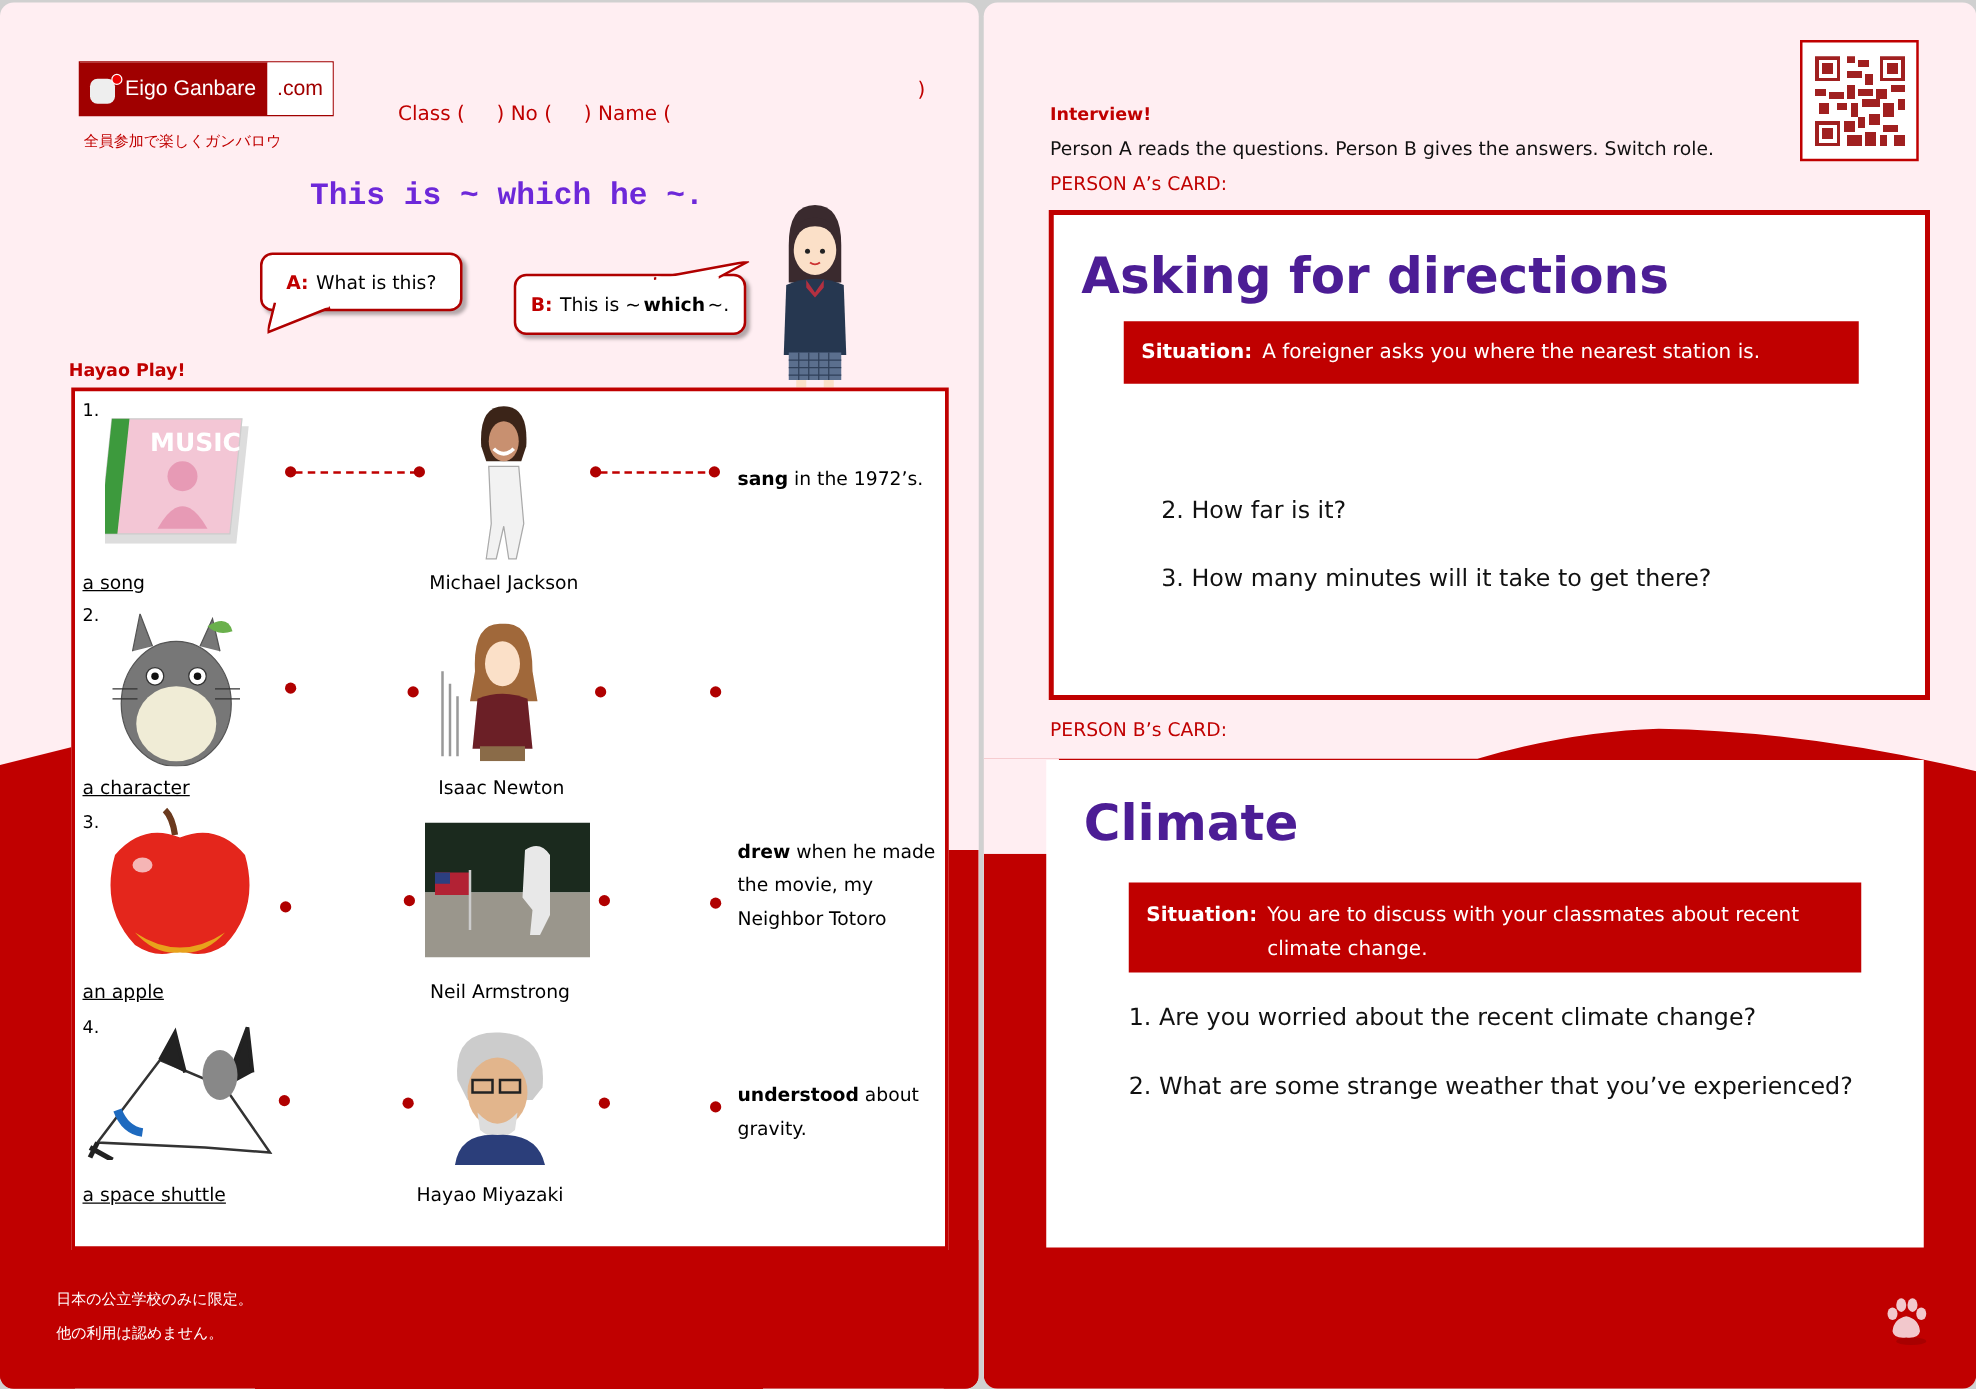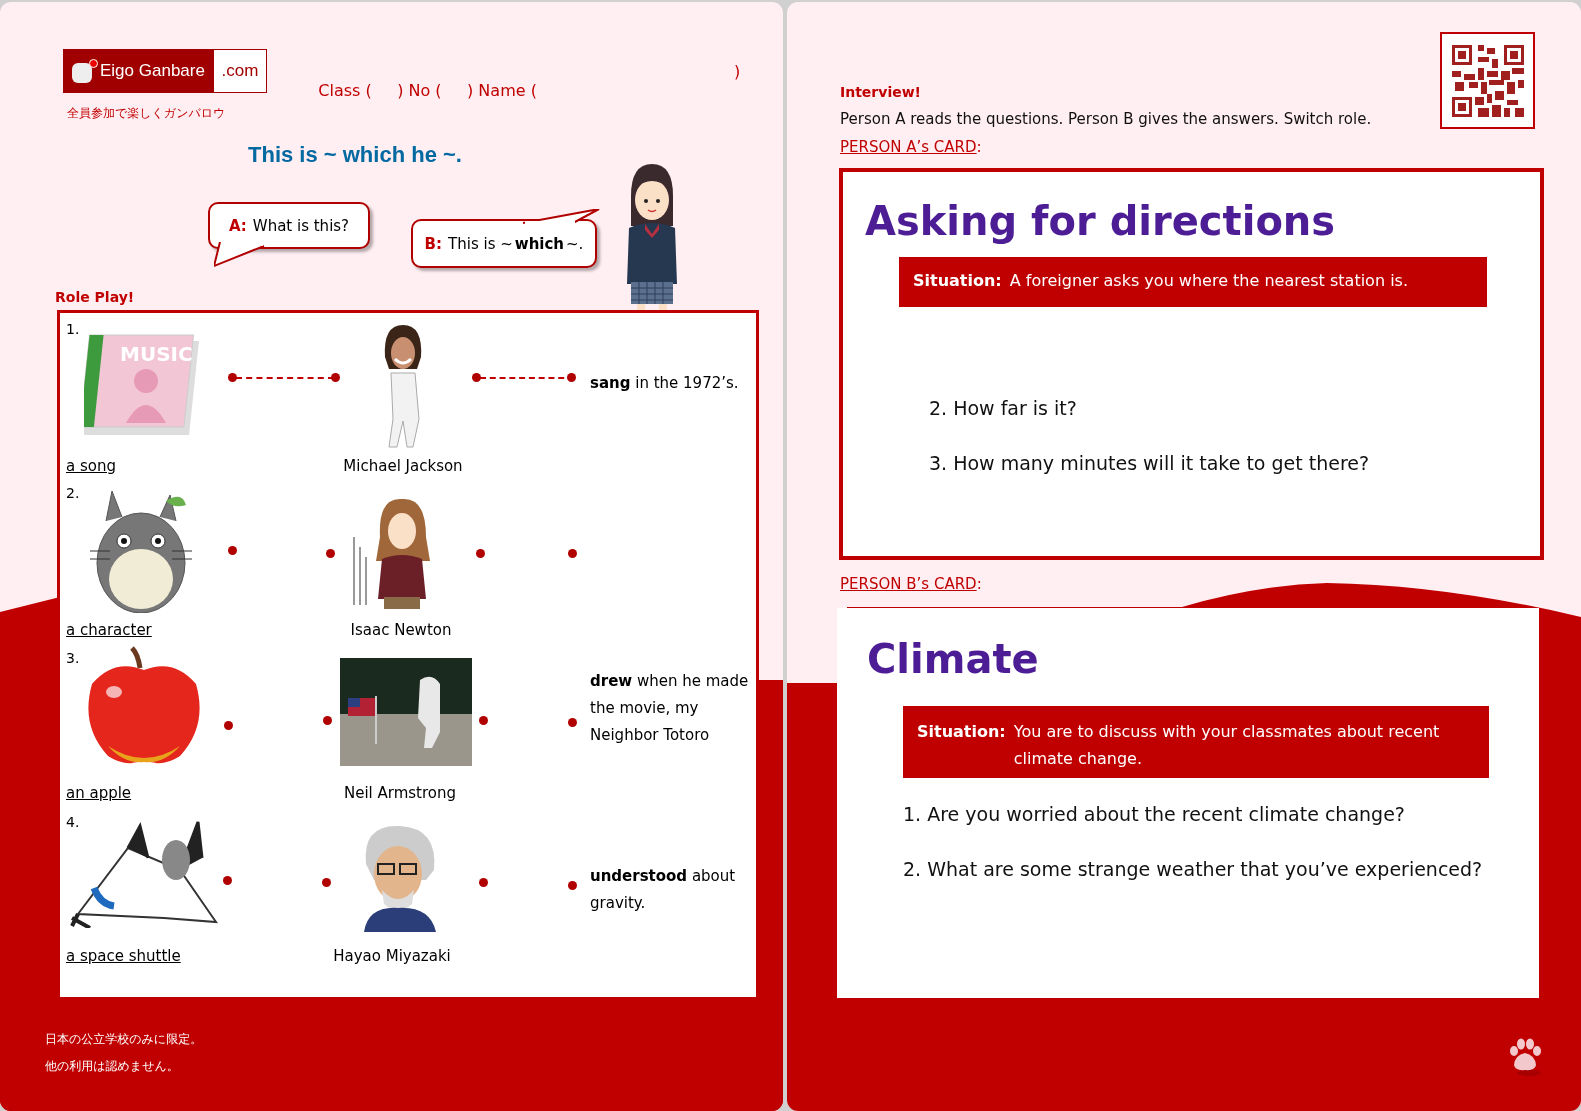--- a/index.html
+++ b/index.html
@@ -14,21 +14,21 @@
   
   .logo { position: absolute; left: 63px; top: 47px; width: 204px; height: 44px; display: flex; border: 1px solid #a00000; }
   .logo .brand { background: #a00000; color: #fff; display: flex; align-items: center; padding-left: 6px; width: 150px; font-family: "Liberation Sans", sans-serif; font-size: 17px; }
   .logo .brand .mascot { width: 26px; height: 28px; margin-right: 4px; position: relative; }
   .logo .brand .mascot .body { position: absolute; left: 2px; top: 6px; width: 20px; height: 20px; background: #eee; border-radius: 6px; }
   .logo .brand .mascot .dot { position: absolute; right: -2px; top: 2px; width: 9px; height: 9px; background: #e00; border-radius: 50%; border: 1px solid #fff; }
   .logo .dotcom { background: #fff; color: #a00000; flex: 1; display: flex; align-items: center; justify-content: center; font-family: "Liberation Sans", sans-serif; font-size: 17px; }
   .class-line { position: absolute; left: 298px; top: 60px; font-size: 16px; color: #c00000; white-space: pre; }
   .class-line .close { position: absolute; left: 436px; top: 0; }
   .tagline { position: absolute; left: 67px; top: 103px; font-size: 12px; color: #c00000; }
-  .title { position: absolute; left: 248px; top: 140px; font-family: Liberation Sans, sans-serif; font-weight: bold; font-size: 22px; color: #0369a1; }
+  .title { position: absolute; left: 248px; top: 140px; font-family: Liberation Mono, monospace; font-weight: bold; font-size: 25px; color: #6d28d9; }
   .bubble { position: absolute; background: #fff; border: 2px solid #b00000; border-radius: 10px; box-shadow: 3px 3px 3px rgba(0,0,0,0.3); font-size: 15px; display: flex; align-items: center; justify-content: center; }
   .bubble b.lbl { color: #c00000; margin-right: 6px; }
   .bubble-a { left: 208px; top: 200px; width: 162px; height: 47px; }
   .bubble-b { left: 411px; top: 217px; width: 186px; height: 49px; }
   .bubble .tail { position: absolute; }
   .girl { position: absolute; left: 623px; top: 162px; width: 58px; height: 148px; }
   .role-label { position: absolute; left: 55px; top: 287px; font-size: 14px; font-weight: bold; color: #c00000; }
   .role-box { position: absolute; left: 57px; top: 308px; width: 702px; height: 690px; background: #fff; border: 3px solid #c00000; }
   .row { position: absolute; left: 0; width: 100%; }
   .row .num { position: absolute; left: 6px; font-size: 14px; }
@@ -39,21 +39,21 @@
   .dotc { position: absolute; width: 9px; height: 9px; border-radius: 50%; background: #b00000; }
   .dash { position: absolute; height: 0; border-top: 2px dashed #c00000; }
   .img { position: absolute; }
   .footer-jp { position: absolute; left: 45px; color: #fff; font-size: 12px; }
 
   
   .qr { position: absolute; left: 653px; top: 30px; width: 95px; height: 97px; background: #fff; border: 2px solid #c00000; display: flex; align-items: center; justify-content: center; }
   .interview-title { position: absolute; left: 53px; top: 82px; font-size: 14px; font-weight: bold; color: #c00000; text-align: center; }
   .interview-instr { position: absolute; left: 53px; top: 108px; font-size: 15px; color: #111; }
   .card-label { position: absolute; left: 53px; font-size: 15px; color: #c00000; }
-  .card-label span { text-decoration: underline; }
+  .card-label span { }
   .card { position: absolute; background: #fff; border: 4px solid #c00000; }
   .card-a { left: 52px; top: 166px; width: 705px; height: 392px; }
   .card-b { left: 50px; top: 606px; width: 702px; height: 390px; border: none; }
   .card-title { position: absolute; font-size: 40px; color: #4c1d95; font-weight: bold; }
   .situation { position: absolute; background: #c00000; color: #fff; font-size: 16px; display: flex; padding: 12px 14px; line-height: 27px; }
   .situation b { margin-right: 8px; white-space: nowrap; }
   .q { position: absolute; font-size: 19px; color: #111; }
   .paw { position: absolute; left: 718px; top: 1035px; width: 40px; height: 40px; }
 </style>
 </head>
@@ -118,21 +118,21 @@
       <circle cx="35" cy="37" r="2" fill="#222"></circle>
     <path d="M25 46 Q29 49 33 46" stroke="#c33" fill="none" stroke-width="1.5"></path>
     <path d="M6 64 Q29 54 52 64 L54 120 L4 120 Z" fill="#263750"></path>
     <path d="M22 60 L29 70 L36 60 L36 66 L29 74 L22 66Z" fill="#b33040"></path>
     <rect x="8" y="118" width="42" height="22" fill="#5b6f8e"></rect>
     <path d="M8 124 H50 M8 130 H50 M8 136 H50 M16 118 V140 M24 118 V140 M32 118 V140 M40 118 V140" stroke="#30405a" stroke-width="1"></path>
     <rect x="14" y="140" width="8" height="8" fill="#fbe0c8"></rect>
       <rect x="36" y="140" width="8" height="8" fill="#fbe0c8"></rect>
   </svg>
 
-  <div class="role-label">Role Play!</div>
+  <div class="role-label">Hayao Play!</div>
 
   <div class="role-box">
 
     <div class="row" style="top:0;height:165px;">
       <span class="num" style="top:8px">1.</span>
       <svg class="img" style="left:24px;top:18px" width="120" height="104" viewBox="0 0 120 104">
         <rect x="10" y="10" width="106" height="94" fill="#ddd" transform="skewX(-6)"></rect>
         <rect x="6" y="4" width="104" height="92" fill="#f3c6d5" stroke="#ccc" transform="skewX(-6)"></rect>
         <rect x="6" y="4" width="14" height="92" fill="#3d9a3d" transform="skewX(-6)"></rect>
         <text x="36" y="30" font-family="DejaVu Sans, sans-serif" font-weight="bold" font-size="20" fill="#fff">MUSIC</text>

